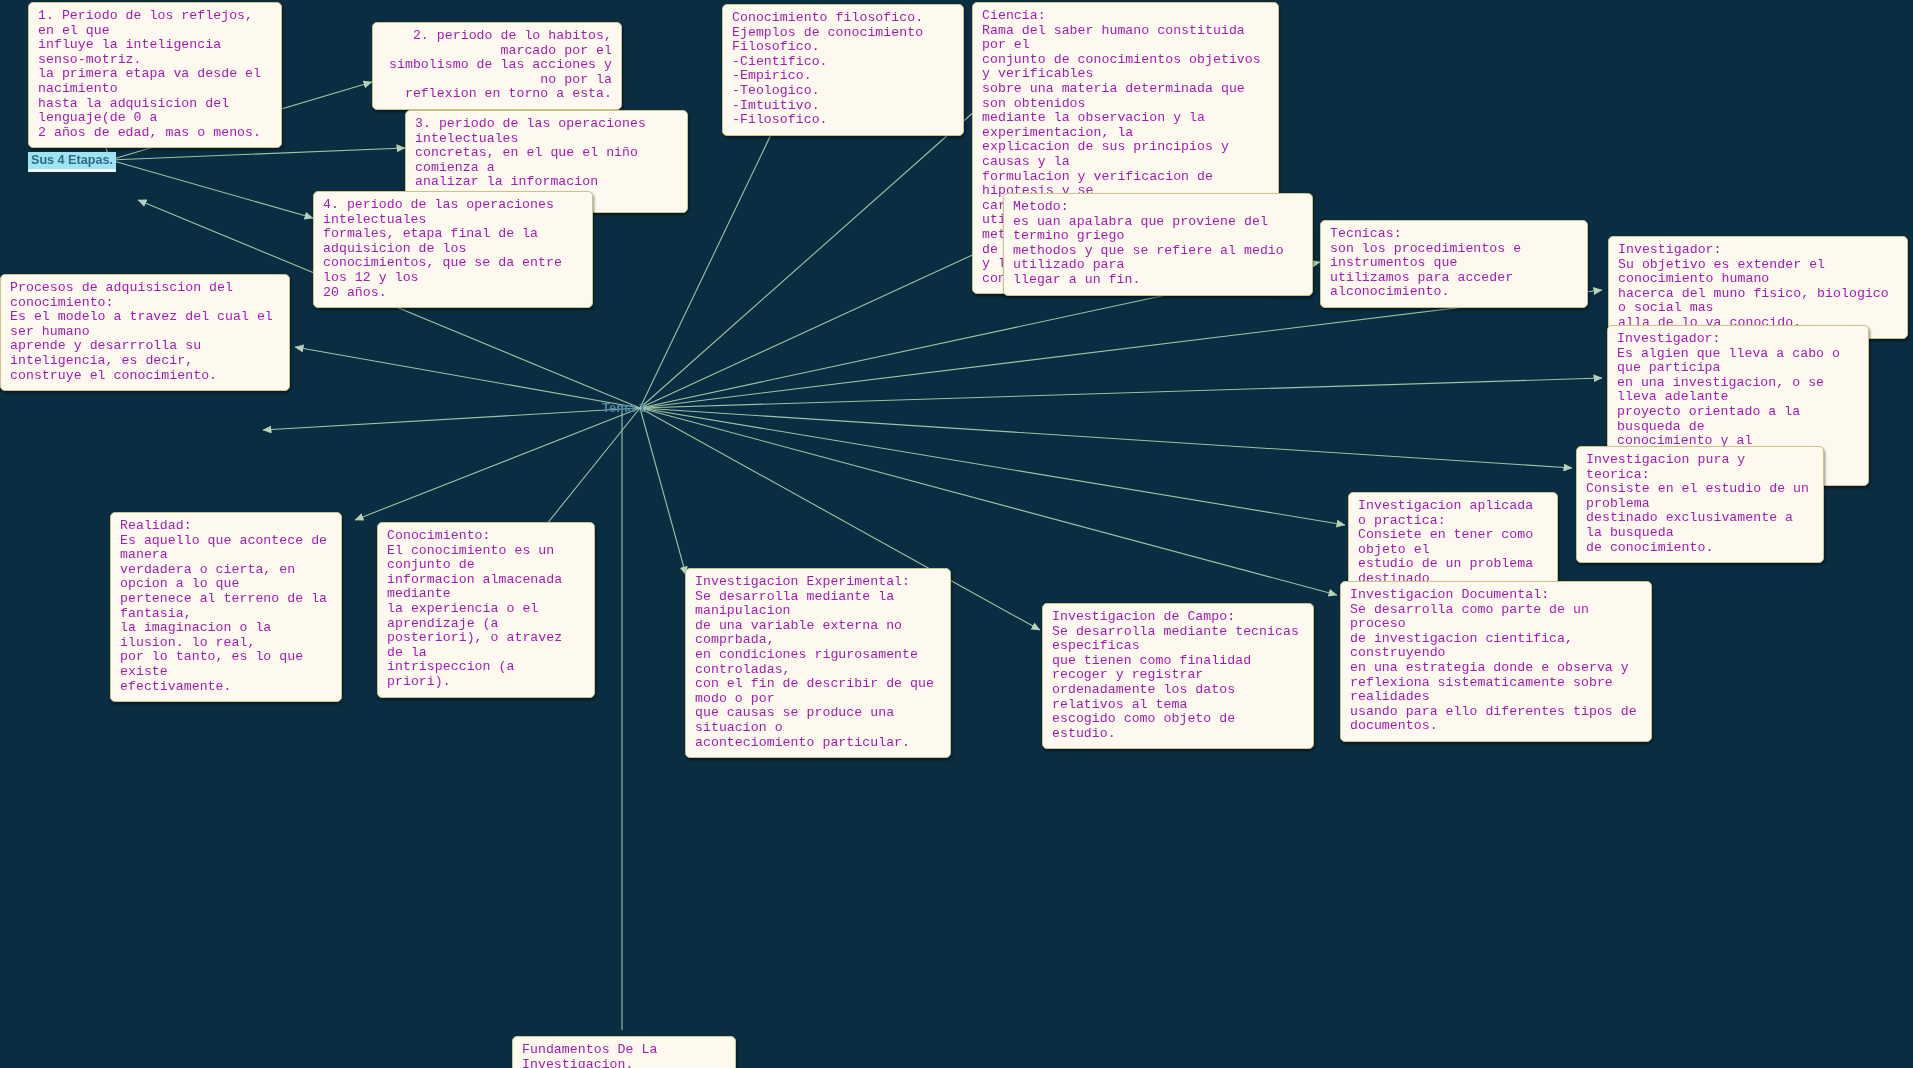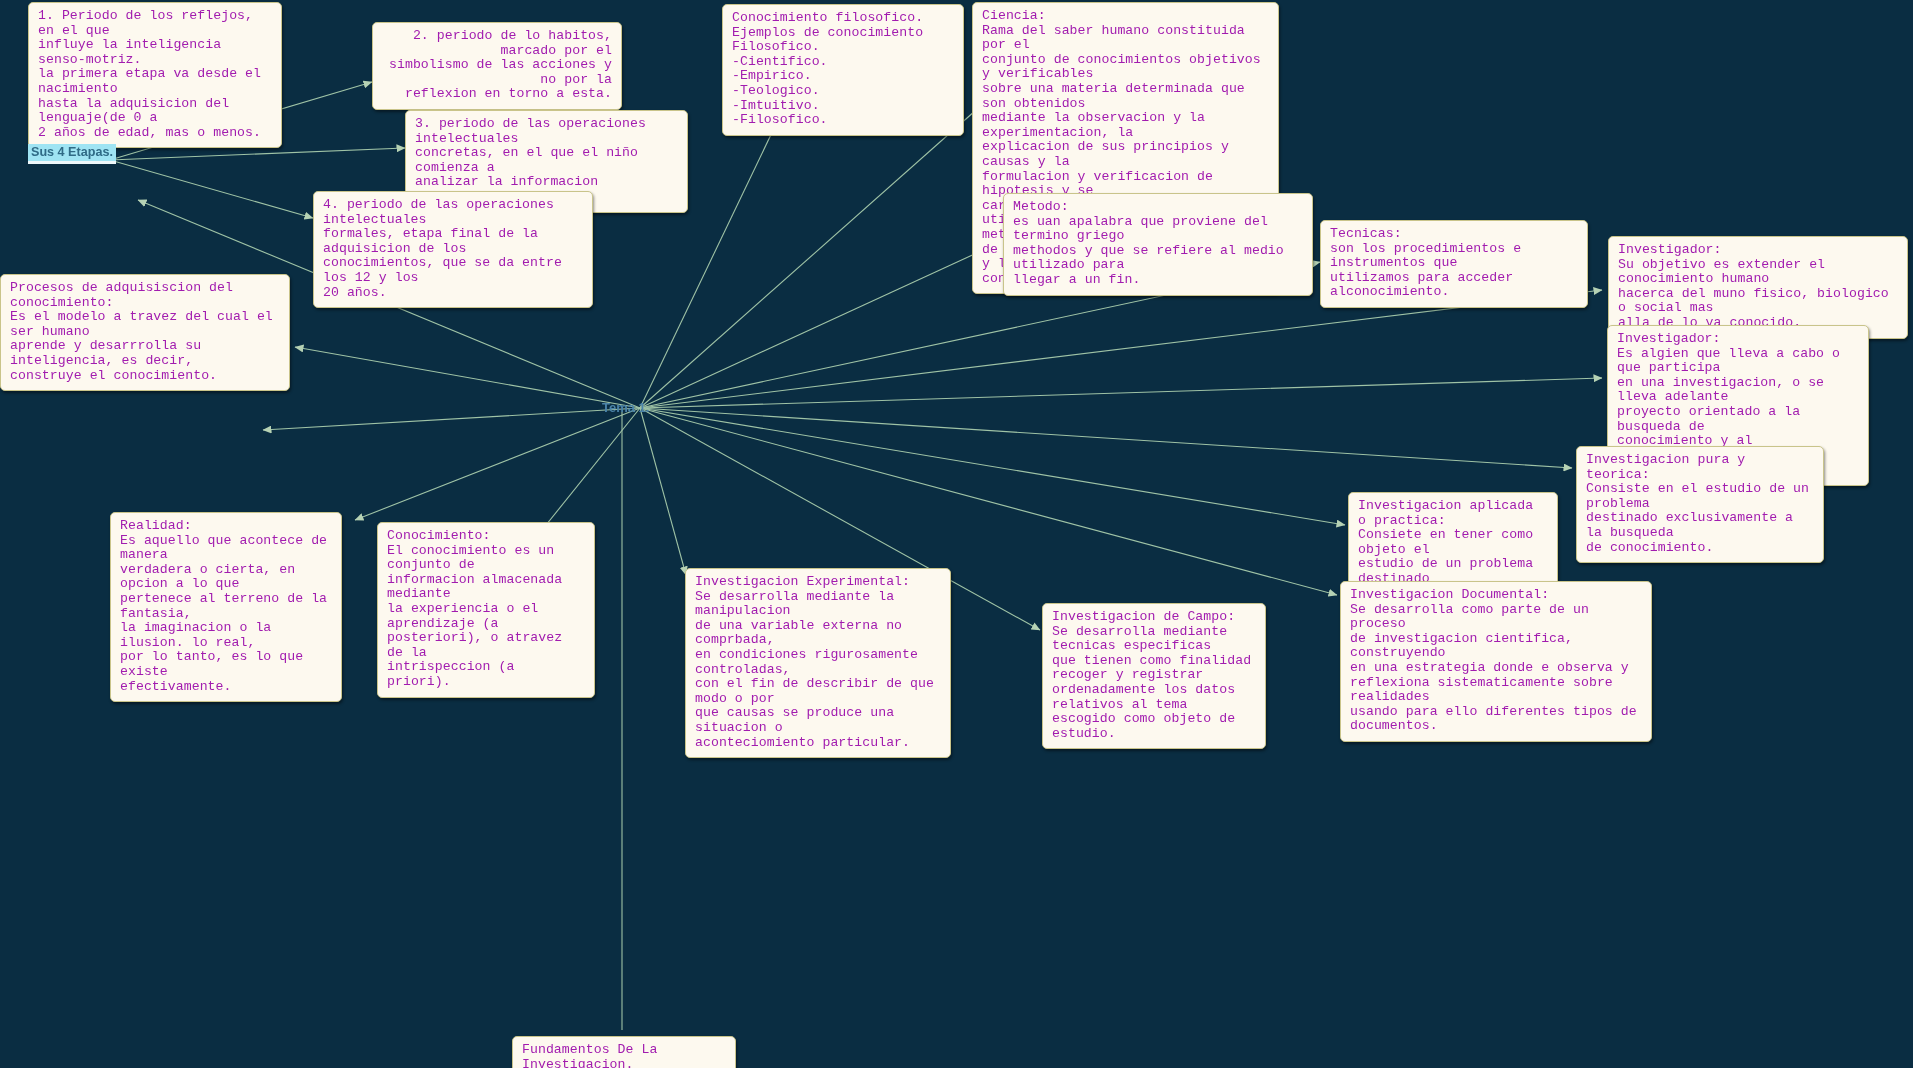--- a/index.html
+++ b/index.html
@@ -164,21 +164,21 @@
 estudio de un problema destinado
 a la accion.</div>
 
   <div class="node" style="left:1340px;top:581px;width:312px;">Investigacion Documental:
 Se desarrolla como parte de un proceso
 de investigacion cientifica, construyendo
 en una estrategia donde e observa y
 reflexiona sistematicamente sobre realidades
 usando para ello diferentes tipos de documentos.</div>
 
-  <div class="node" style="left:1042px;top:603px;width:224px;">Investigacion de Campo:
+  <div class="node" style="left:1042px;top:603px;width:272px;">Investigacion de Campo:
 Se desarrolla mediante tecnicas especificas
 que tienen como finalidad recoger y registrar
 ordenadamente los datos relativos al tema
 escogido como objeto de estudio.</div>
 
   <div class="node" style="left:685px;top:568px;width:266px;">Investigacion Experimental:
 Se desarrolla mediante la manipulacion
 de una variable externa no comprbada,
 en condiciones rigurosamente controladas,
 con el fin de describir de que modo o por
@@ -202,17 +202,17 @@
 
 
   <div class="node" style="left:0px;top:274px;width:290px;">Procesos de adquisiscion del
 conocimiento:
 Es el modelo a travez del cual el ser humano
 aprende y desarrrolla su inteligencia, es decir,
 construye el conocimiento.</div>
 
   <div class="node" style="left:512px;top:1036px;width:224px;text-align:left;">Fundamentos De La Investigacion.</div>
 
-  <div class="branch-label" style="left:28px;top:144px;">Sus 4 Etapas.</div>
+  <div class="branch-label" style="left:28px;top:152px;">Sus 4 Etapas.</div>
 
   <div class="central" style="left:602px;top:401px;">Tema 1.</div>
 
 </div>
 
 </body></html>

